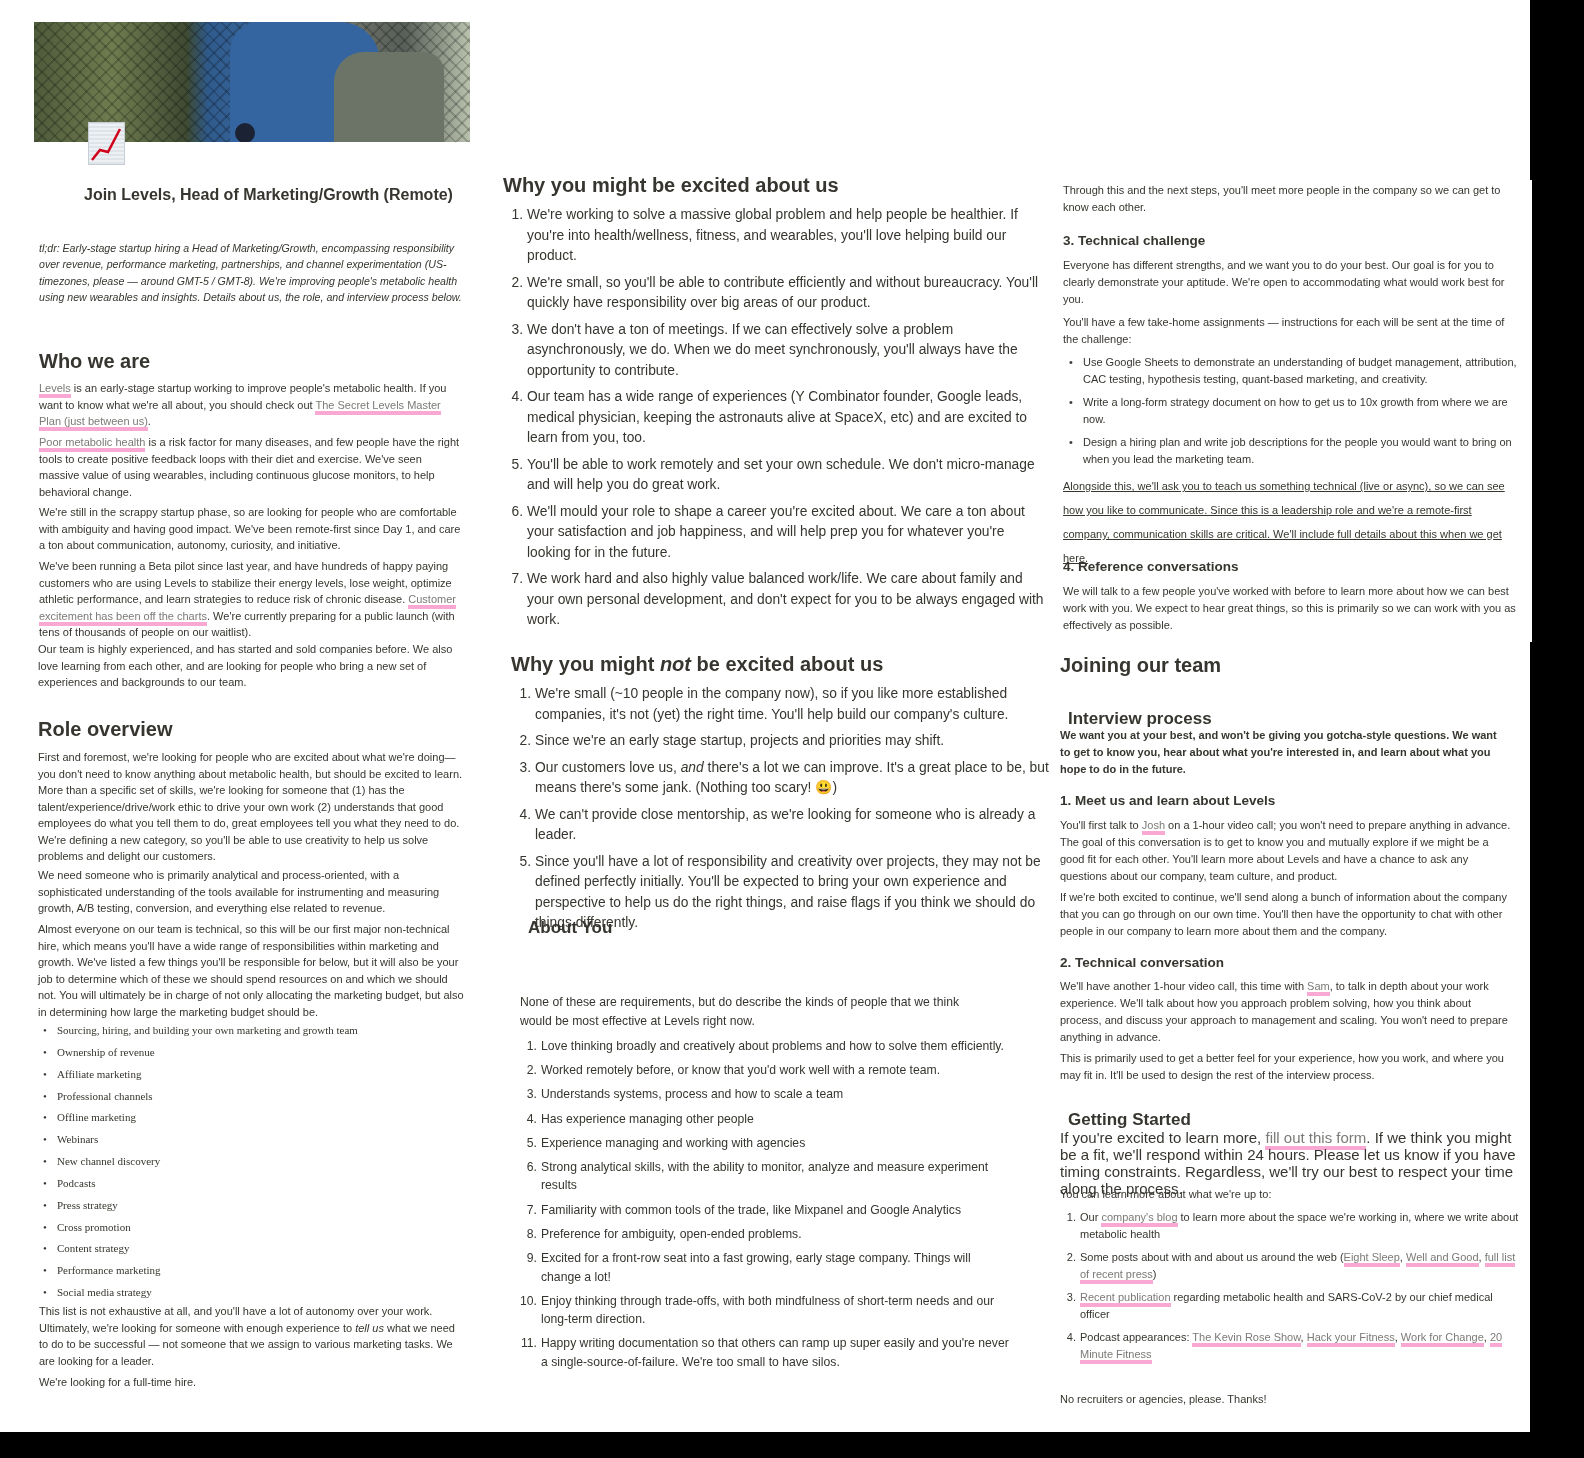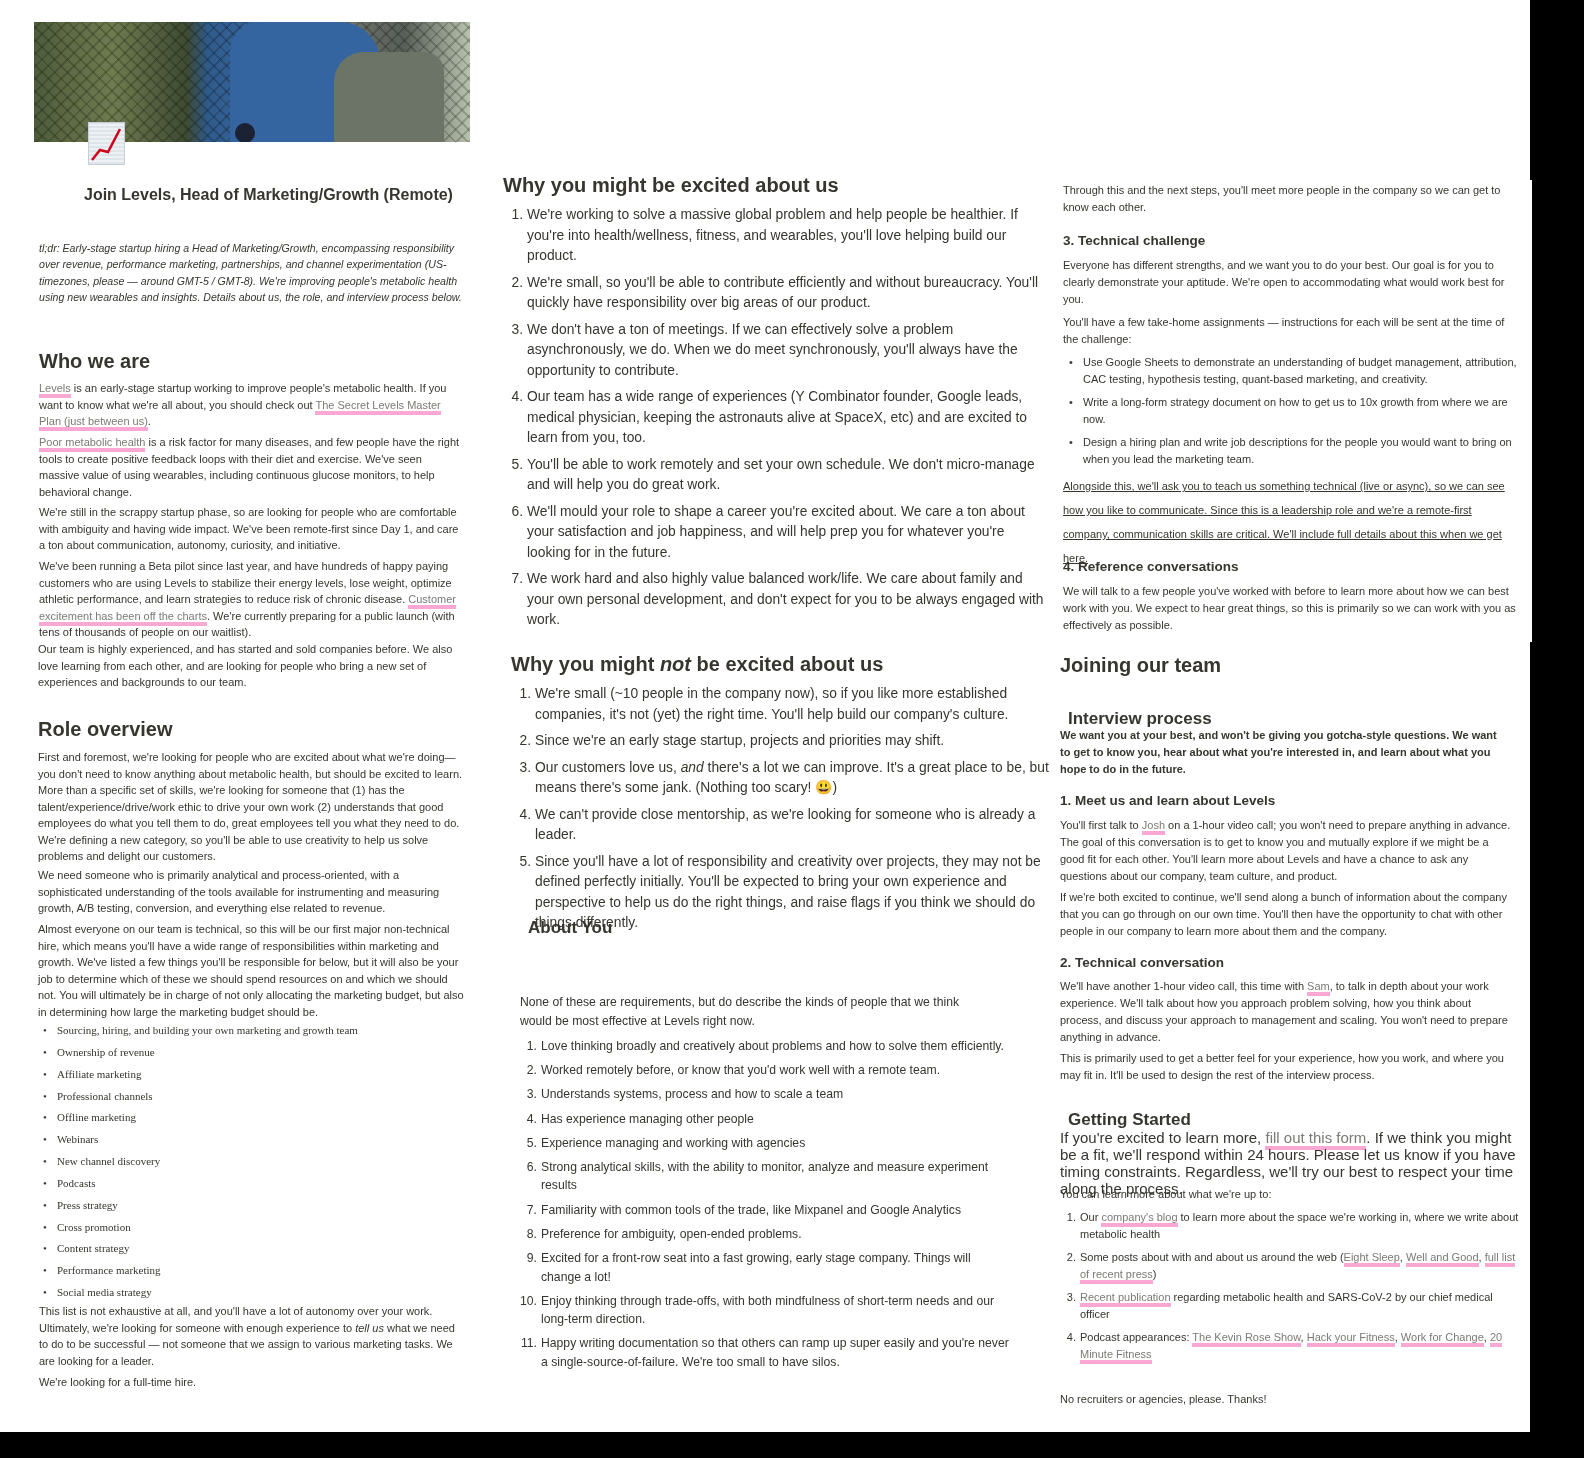--- a/index.html
+++ b/index.html
@@ -65,21 +65,21 @@
   <svg viewBox="0 0 35 41">
       <polyline points="3,37 11,27 19,29 31,6" fill="none" stroke="#d0021b" stroke-width="2.5"></polyline>
     </svg>
 </div>
 <h1 class="title">Join Levels, Head of Marketing/Growth (Remote)</h1>
 <p class="tldr">tl;dr: Early-stage startup hiring a Head of Marketing/Growth, encompassing responsibility over revenue, performance marketing, partnerships, and channel experimentation (US-timezones, please — around GMT-5 / GMT-8). We're improving people's metabolic health using new wearables and insights. Details about us, the role, and interview process below.</p>
 
 <h2 style="left:39px;top:350px;">Who we are</h2>
 <p class="p" style="left:39px;top:380px;width:425px;"><span class="link">Levels</span><span> is an early-stage startup working to improve people's metabolic health. If you want to know what we're all about, you should check out </span><span class="link">The Secret Levels Master Plan (just between us)</span><span>.</span></p>
 <p class="p" style="left:39px;top:434px;width:425px;"><span class="link">Poor metabolic health</span><span> is a risk factor for many diseases, and few people have the right tools to create positive feedback loops with their diet and exercise. We've seen massive value of using wearables, including continuous glucose monitors, to help behavioral change.</span></p>
-<p class="p" style="left:39px;top:504px;width:425px;">We're still in the scrappy startup phase, so are looking for people who are comfortable with ambiguity and having wide impact. We've been remote-first since Day 1, and care a ton about communication, autonomy, curiosity, and initiative.</p>
+<p class="p" style="left:39px;top:504px;width:425px;">We're still in the scrappy startup phase, so are looking for people who are comfortable with ambiguity and having good impact. We've been remote-first since Day 1, and care a ton about communication, autonomy, curiosity, and initiative.</p>
 <p class="p" style="left:39px;top:558px;width:425px;"><span>We've been running a Beta pilot since last year, and have hundreds of happy paying customers who are using Levels to stabilize their energy levels, lose weight, optimize athletic performance, and learn strategies to reduce risk of chronic disease. </span><span class="link">Customer excitement has been off the charts</span><span>. We're currently preparing for a public launch (with tens of thousands of people on our waitlist).</span></p>
 <p class="p" style="left:38px;top:641px;width:425px;">Our team is highly experienced, and has started and sold companies before. We also love learning from each other, and are looking for people who bring a new set of experiences and backgrounds to our team.</p>
 
 <h2 style="left:38px;top:718px;">Role overview</h2>
 <p class="p" style="left:38px;top:749px;width:428px;">First and foremost, we're looking for people who are excited about what we're doing—you don't need to know anything about metabolic health, but should be excited to learn. More than a specific set of skills, we're looking for someone that (1) has the talent/experience/drive/work ethic to drive your own work (2) understands that good employees do what you tell them to do, great employees tell you what they need to do. We're defining a new category, so you'll be able to use creativity to help us solve problems and delight our customers.</p>
 <p class="p" style="left:38px;top:867px;width:428px;">We need someone who is primarily analytical and process-oriented, with a sophisticated understanding of the tools available for instrumenting and measuring growth, A/B testing, conversion, and everything else related to revenue.</p>
 <p class="p" style="left:38px;top:921px;width:428px;">Almost everyone on our team is technical, so this will be our first major non-technical hire, which means you'll have a wide range of responsibilities within marketing and growth. We've listed a few things you'll be responsible for below, but it will also be your job to determine which of these we should spend resources on and which we should not. You will ultimately be in charge of not only allocating the marketing budget, but also in determining how large the marketing budget should be.</p>
 <ul class="bul c1list" style="left:57px;top:1022px;width:410px;font-family:Liberation Serif, serif;">
   <li>Sourcing, hiring, and building your own marketing and growth team</li>
   <li>Ownership of revenue</li>

